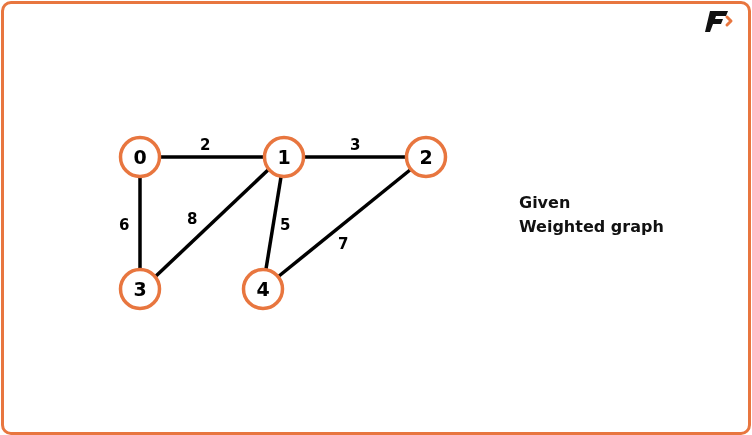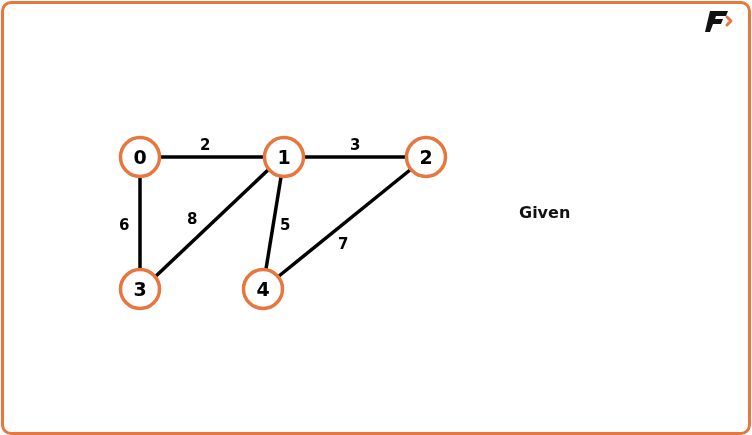--- a/index.html
+++ b/index.html
@@ -2,21 +2,21 @@
 <html><head>
   <meta charset="utf-8">
   <style>
     html, body { margin: 0; padding: 0; background: #ffffff; }
     body { width: 752px; height: 435px; position: relative; overflow: hidden; font-family: "DejaVu Sans", sans-serif; }
     .frame { position: absolute; left: 1px; top: 1px; width: 744px; height: 428px; border: 3px solid #e8763f; border-radius: 10px; box-sizing: content-box; }
     .logo { position: absolute; left: 704px; top: 8px; width: 34px; height: 26px; }
     svg.graph { position: absolute; left: 0; top: 0; }
     .node-label { font-family: "DejaVu Sans", sans-serif; font-weight: bold; font-size: 19px; fill: #000; }
     .edge-label { font-family: "DejaVu Sans", sans-serif; font-weight: bold; font-size: 15px; fill: #000; }
-    .caption { position: absolute; left: 519px; top: 201px; font-family: "DejaVu Sans", sans-serif; font-weight: bold; font-size: 16px; line-height: 24px; color: #111; }
+    .caption { position: absolute; left: 519px; top: 191px; font-family: "DejaVu Sans", sans-serif; font-weight: bold; font-size: 16px; line-height: 24px; color: #111; }
     .caption div { white-space: nowrap; }
   </style>
 </head>
 <body>
 
 <div class="frame"></div>
 
 <svg class="logo" viewBox="0 0 34 26" width="34" height="26">
   <path d="M6 3 L24 3 L22 8 L12 8 L11 11 L19 11 L17 16 L9 16 L6 24 L1 24 Z" fill="#111"></path>
   <path d="M23 9 L27 13 L23 17" fill="none" stroke="#e8763f" stroke-width="3" stroke-linecap="round" stroke-linejoin="round"></path>
@@ -60,13 +60,14 @@
     </g>
     <g>
       <circle cx="263" cy="289" r="19.5" fill="#fff" stroke="#e8763f" stroke-width="3.5"></circle>
       <text class="node-label" x="263" y="296" text-anchor="middle">4</text>
     </g>
   </g>
 </svg>
 
 <div class="caption">
   <div>Given</div>
+  <div>Weighted graph</div>
 </div>
 
 </body></html>

